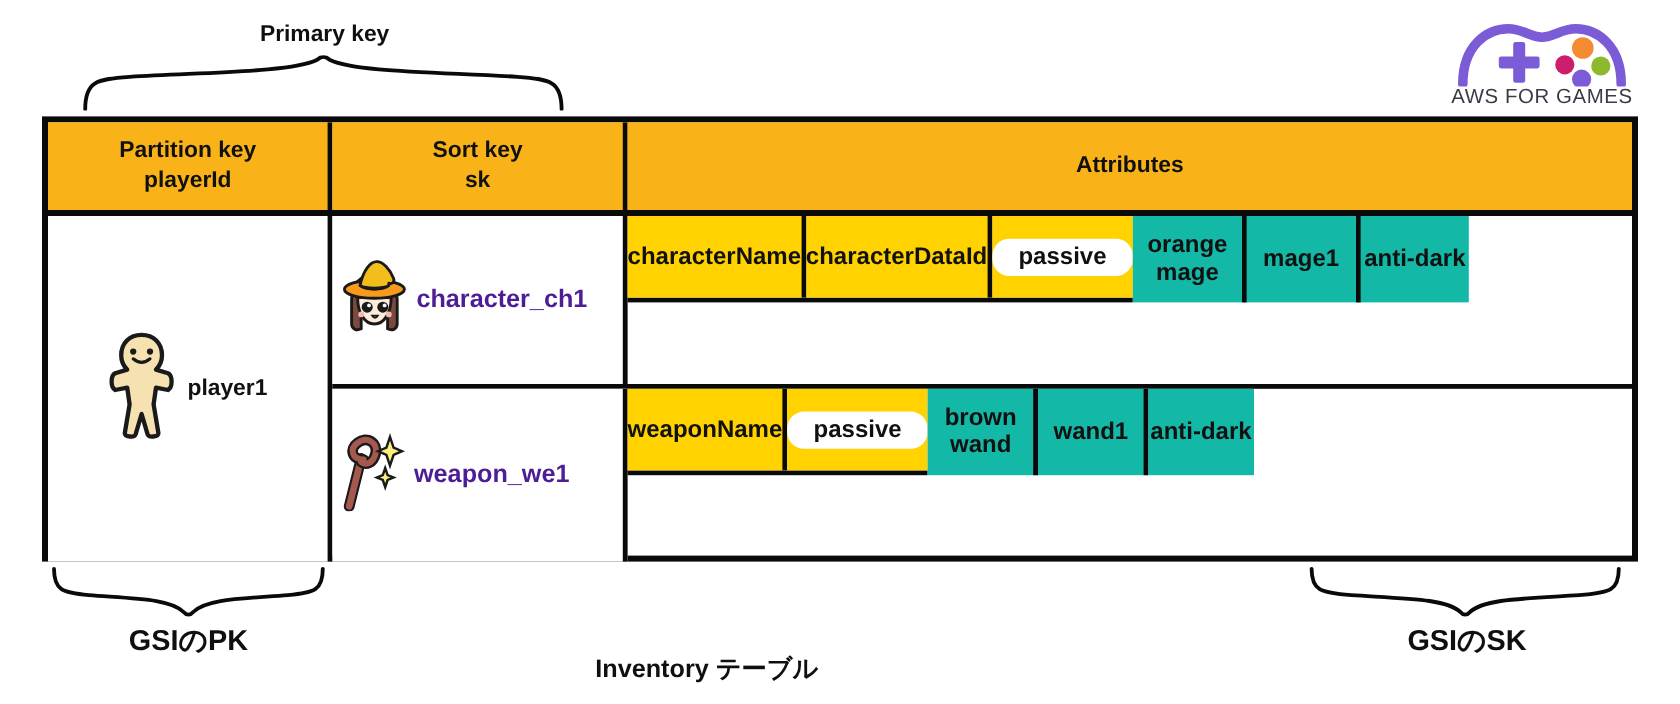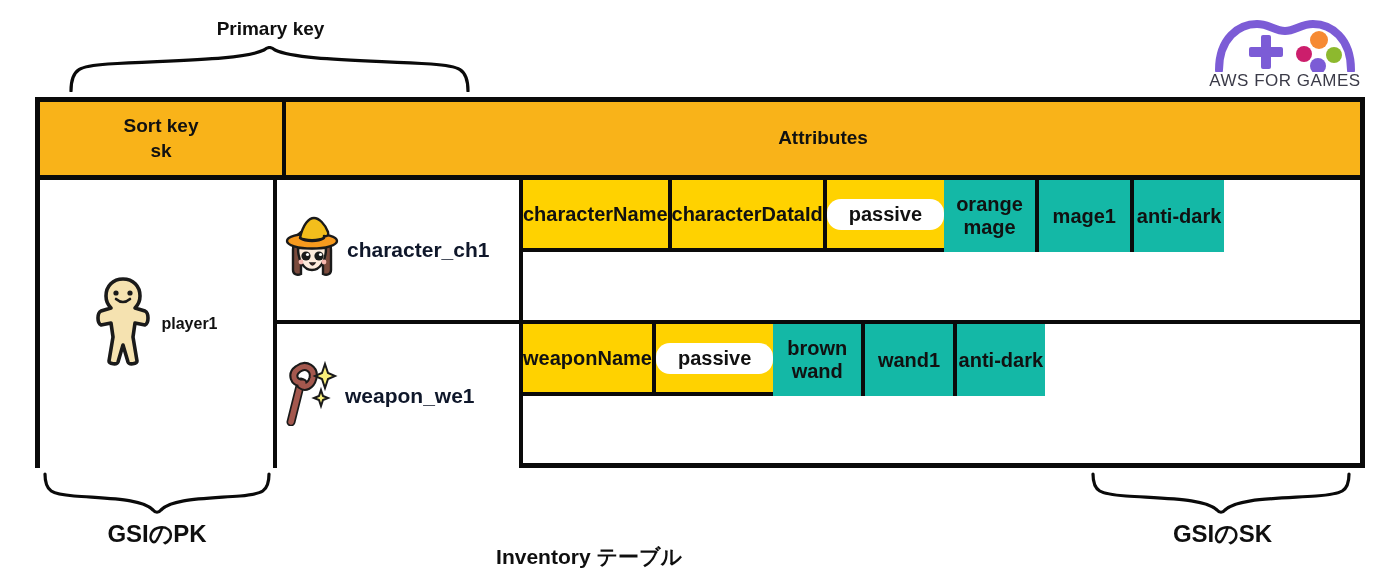--- a/index.html
+++ b/index.html
@@ -107,21 +107,21 @@
     width: 237px;
     border-right: 4px solid #0a0a0a;
     box-sizing: border-box;
     display: flex;
     align-items: center;
     justify-content: center;
     gap: 10px;
     background: #ffffff;
   }
   .td-pk .pk-label {
-    font-size: 16px;
+    font-size: 19px;
     font-weight: bold;
     color: #111111;
   }
 
   .body-right {
     flex: 1;
     display: flex;
     flex-direction: column;
   }
   .item-row {
@@ -138,21 +138,21 @@
     display: flex;
     align-items: center;
     justify-content: flex-start;
     padding-left: 6px;
     gap: 6px;
     background: #ffffff;
   }
   .td-sk .sk-label {
     font-size: 21px;
     font-weight: bold;
-    color: #0f172a;
+    color: #4c1d95;
     white-space: nowrap;
   }
 
   .attrs-block {
     flex: 1;
     display: flex;
     flex-direction: row;
     box-sizing: border-box;
     text-align: center;
   }
@@ -239,20 +239,24 @@
 <div id="primary-key-group">
   <div class="brace-label">Primary key</div>
   <svg class="brace-svg" width="405" height="46" viewBox="0 0 405 46">
     <path d="M3 45 C3 22 12 20 40 18 C110 14 175 14 196 4 C200 0.5 203 0.5 207 4 C228 14 293 14 363 18 C391 20 400 22 400 45" fill="none" stroke="#0a0a0a" stroke-width="3.2" stroke-linecap="round"></path>
   </svg>
 </div>
 
 <div id="inventory-table">
 
   <div class="table-header-row">
+    <div class="th col-pk">
+      <span>Partition key</span>
+      <span>playerId</span>
+    </div>
     <div class="th col-sk">
       <span>Sort key</span>
       <span>sk</span>
     </div>
     <div class="th col-attrs">
       <span>Attributes</span>
     </div>
   </div>
 
   <div class="table-body-row" style="flex:1">

